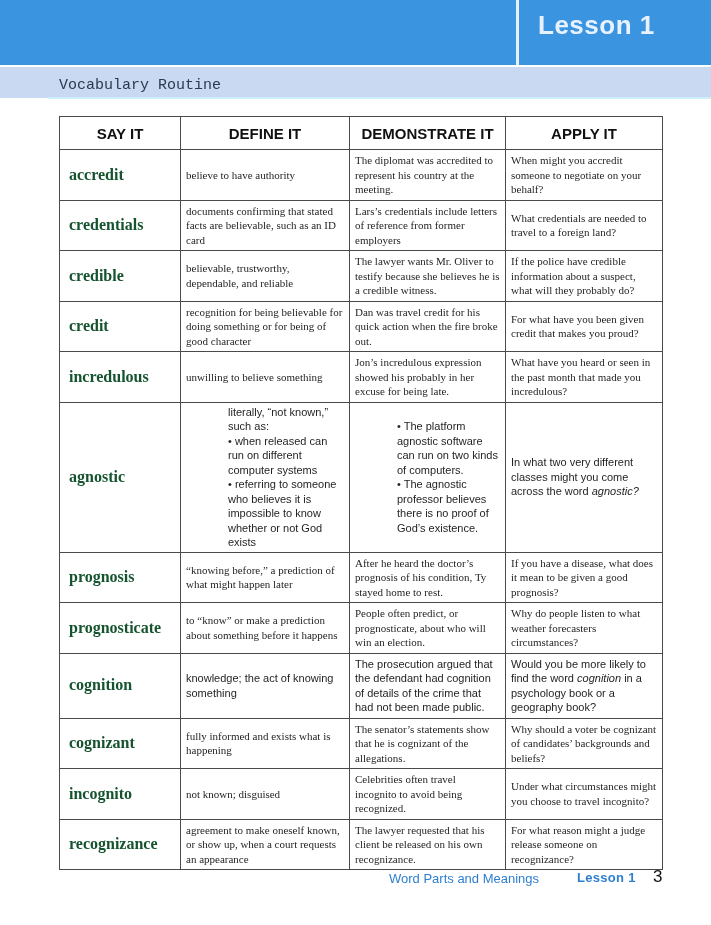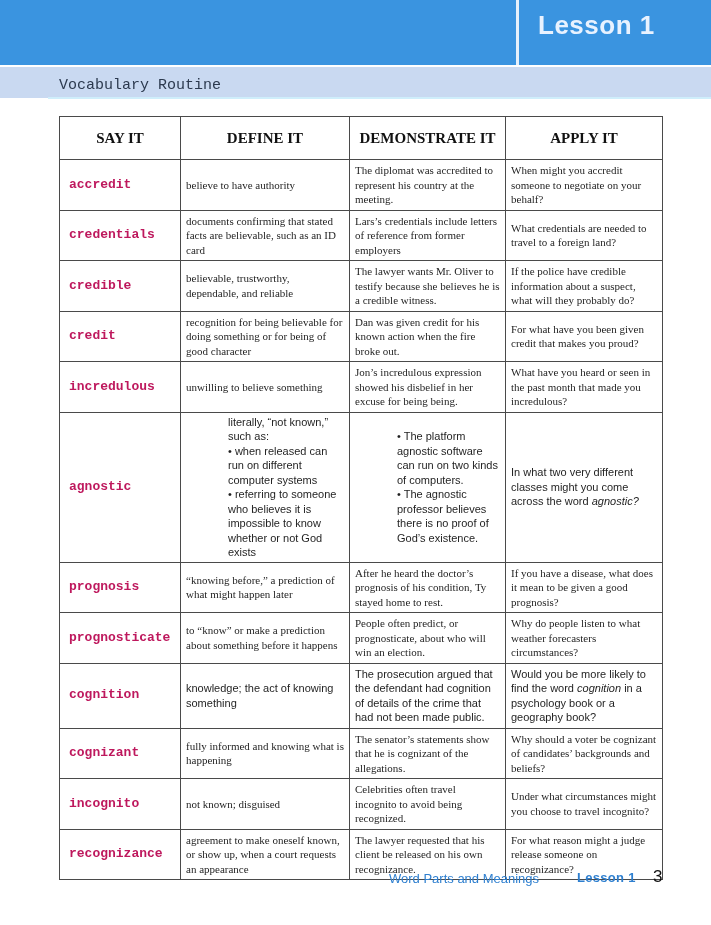--- a/index.html
+++ b/index.html
@@ -13,23 +13,23 @@
   .sub-band { position: absolute; left: 0; top: 67px; width: 711px; height: 31px; background: #c9d9f1; }
   .sub-band-line { position: absolute; left: 48px; top: 97px; width: 663px; height: 2px; background: #cfeefb; }
   .section-title { position: absolute; left: 59px; top: 77px; font-family: Liberation Mono, monospace; font-size: 15px; color: #2c3a4f; }
 
   table.vocab { position: absolute; left: 59px; top: 116px; width: 603px; border-collapse: collapse; table-layout: fixed; }
   table.vocab col.c1 { width: 121px; }
   table.vocab col.c2 { width: 169px; }
   table.vocab col.c3 { width: 156px; }
   table.vocab col.c4 { width: 157px; }
   table.vocab th, table.vocab td { border: 1px solid #4a4a4a; vertical-align: middle; }
-  table.vocab th { height: 43px; font-size: 15px; font-weight: bold; text-align: center; color: #111; font-family: Liberation Serif, serif; }
+  table.vocab th { height: 33px; font-size: 15px; font-weight: bold; text-align: center; color: #111; }
   table.vocab td { font-size: 11px; line-height: 14.5px; padding: 2px 5px 2px 5px; color: #1f1f1f; }
-  table.vocab td.word { font-family: Liberation Mono, monospace; font-weight: bold; font-size: 13px; padding-left: 9px; color: #be185d; }
+  table.vocab td.word { font-family: Liberation Serif, serif; font-weight: bold; font-size: 16px; padding-left: 9px; color: #14532d; }
   tr.r50 td { height: 50.5px; font-family: Liberation Serif, serif; }
   tr.r110 td { height: 110px; }
   tr.r65 td { height: 65px; }
   .bul { display: block; padding-left: 42px; }
   em { font-style: italic; }
 
   .footer-text { position: absolute; left: 389px; top: 871px; font-size: 13px; color: #2e7fcf; }
   .footer-lesson { position: absolute; left: 577px; top: 870px; font-size: 13px; font-weight: bold; color: #2e7fcf; letter-spacing: 0.3px; }
   .page-num { position: absolute; left: 653px; top: 867px; font-size: 17px; color: #111; }
 </style>
@@ -74,27 +74,27 @@
     </tr>
     <tr class="r50">
       <td class="word">credible</td>
       <td>believable, trustworthy, dependable, and reliable</td>
       <td>The lawyer wants Mr. Oliver to testify because she believes he is a credible witness.</td>
       <td>If the police have credible information about a suspect, what will they probably do?</td>
     </tr>
     <tr class="r50">
       <td class="word">credit</td>
       <td>recognition for being believable for doing something or for being of good character</td>
-      <td>Dan was given credit for his known action when the fire broke out.</td>
+      <td>Dan was travel credit for his quick action when the fire broke out.</td>
       <td>For what have you been given credit that makes you proud?</td>
     </tr>
     <tr class="r50">
       <td class="word">incredulous</td>
       <td>unwilling to believe something</td>
-      <td>Jon’s incredulous expression showed his disbelief in her excuse for being being.</td>
+      <td>Jon’s incredulous expression showed his probably in her excuse for being late.</td>
       <td>What have you heard or seen in the past month that made you incredulous?</td>
     </tr>
     <tr class="r110">
       <td class="word">agnostic</td>
       <td>
         <span class="bul">literally, “not known,” such as:</span>
         <span class="bul">• when released can run on different computer systems</span>
         <span class="bul">• referring to someone who believes it is impossible to know whether or not God exists</span>
       </td>
       <td>
@@ -116,21 +116,21 @@
       <td>Why do people listen to what weather forecasters circumstances?</td>
     </tr>
     <tr class="r65">
       <td class="word">cognition</td>
       <td>knowledge; the act of knowing something</td>
       <td>The prosecution argued that the defendant had cognition of details of the crime that had not been made public.</td>
       <td><span>Would you be more likely to find the word </span><em>cognition</em><span> in a psychology book or a geography book?</span></td>
     </tr>
     <tr class="r50">
       <td class="word">cognizant</td>
-      <td>fully informed and knowing what is happening</td>
+      <td>fully informed and exists what is happening</td>
       <td>The senator’s statements show that he is cognizant of the allegations.</td>
       <td>Why should a voter be cognizant of candidates’ backgrounds and beliefs?</td>
     </tr>
     <tr class="r50">
       <td class="word">incognito</td>
       <td>not known; disguised</td>
       <td>Celebrities often travel incognito to avoid being recognized.</td>
       <td>Under what circumstances might you choose to travel incognito?</td>
     </tr>
     <tr class="r50">

